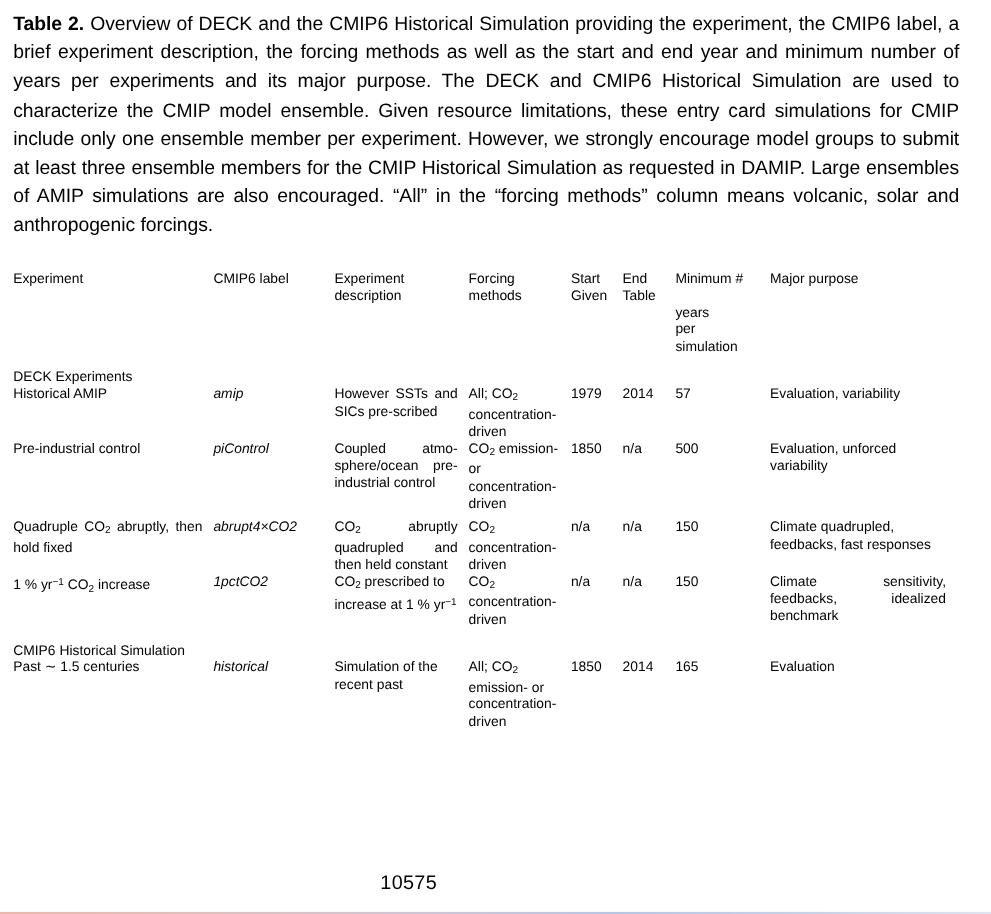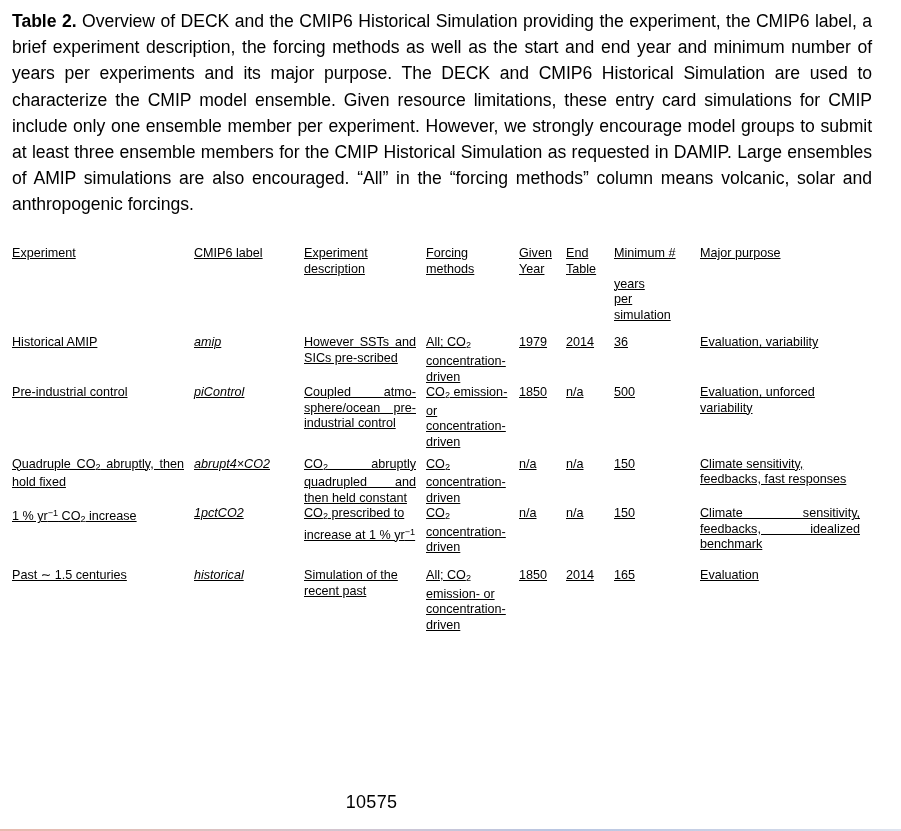--- a/index.html
+++ b/index.html
@@ -78,21 +78,21 @@
     padding-top: 7px;
     padding-bottom: 7px;
   }
 
   .drow td {
     padding-top: 8px;
     padding-bottom: 0px;
   }
   .drow td > .cell { padding-right: 10px; }
 
-  .cell { display: block; text-decoration: underline; }
+  .cell { display: block; }
   .cell.just { text-align: justify; text-justify: inter-word; }
   .label-italic { font-style: italic; }
   .nowrap { white-space: nowrap; }
 
   sub { font-size: 0.72em; vertical-align: -0.22em; }
   sup { font-size: 0.72em; vertical-align: 0.42em; }
 
   .gap-row td { height: 12px; font-size: 0; line-height: 0; }
   .gap-row-sm td { height: 6px; font-size: 0; line-height: 0; }
 
@@ -147,21 +147,21 @@
         <td>
           <span class="cell">CMIP6 label</span>
         </td>
         <td>
           <span class="cell">Experiment description</span>
         </td>
         <td>
           <span class="cell">Forcing methods</span>
         </td>
         <td>
-          <span class="cell">Given Year</span>
+          <span class="cell">Start Given</span>
         </td>
         <td>
           <span class="cell">End Table</span>
         </td>
         <td>
           <span class="cell">Minimum #</span>
           <span class="cell" style="margin-top:15px">years</span>
           <span class="cell">per</span>
           <span class="cell">simulation</span>
         </td>
@@ -171,20 +171,23 @@
       </tr>
 
       <tr class="gap-row">
           <td colspan="8"></td>
         </tr>
 
       <tr class="rule-mid">
         <td colspan="8"></td>
       </tr>
 
+      <tr class="section-row">
+        <td colspan="8">DECK Experiments</td>
+      </tr>
 
       <tr class="rule-thin">
         <td colspan="8"></td>
       </tr>
 
       <tr class="drow">
         <td>
           <span class="cell">Historical AMIP</span>
         </td>
         <td>
@@ -196,21 +199,21 @@
         <td>
           <span class="cell"><span>All; CO</span><sub>2</sub><span> concentration-driven</span></span>
         </td>
         <td>
           <span class="cell">1979</span>
         </td>
         <td>
           <span class="cell">2014</span>
         </td>
         <td>
-          <span class="cell">36</span>
+          <span class="cell">57</span>
         </td>
         <td>
           <span class="cell">Evaluation, variability</span>
         </td>
       </tr>
 
       <tr class="drow">
         <td>
           <span class="cell">Pre-industrial control</span>
         </td>
@@ -257,21 +260,21 @@
         <td>
           <span class="cell">n/a</span>
         </td>
         <td>
           <span class="cell">n/a</span>
         </td>
         <td>
           <span class="cell">150</span>
         </td>
         <td>
-          <span class="cell">Climate sensitivity, feedbacks, fast responses</span>
+          <span class="cell">Climate quadrupled, feedbacks, fast responses</span>
         </td>
       </tr>
 
       <tr class="drow">
         <td>
           <span class="cell"><span>1 % yr</span><sup>−1</sup><span> CO</span><sub>2</sub><span> increase</span></span>
         </td>
         <td>
           <span class="cell label-italic">1pctCO2</span>
         </td>
@@ -296,20 +299,23 @@
       </tr>
 
       <tr class="gap-row">
           <td colspan="8"></td>
         </tr>
 
       <tr class="rule-mid">
         <td colspan="8"></td>
       </tr>
 
+      <tr class="section-row">
+        <td colspan="8">CMIP6 Historical Simulation</td>
+      </tr>
 
       <tr class="rule-thin">
         <td colspan="8"></td>
       </tr>
 
       <tr class="drow">
         <td>
           <span class="cell">Past ∼ 1.5 centuries</span>
         </td>
         <td>

